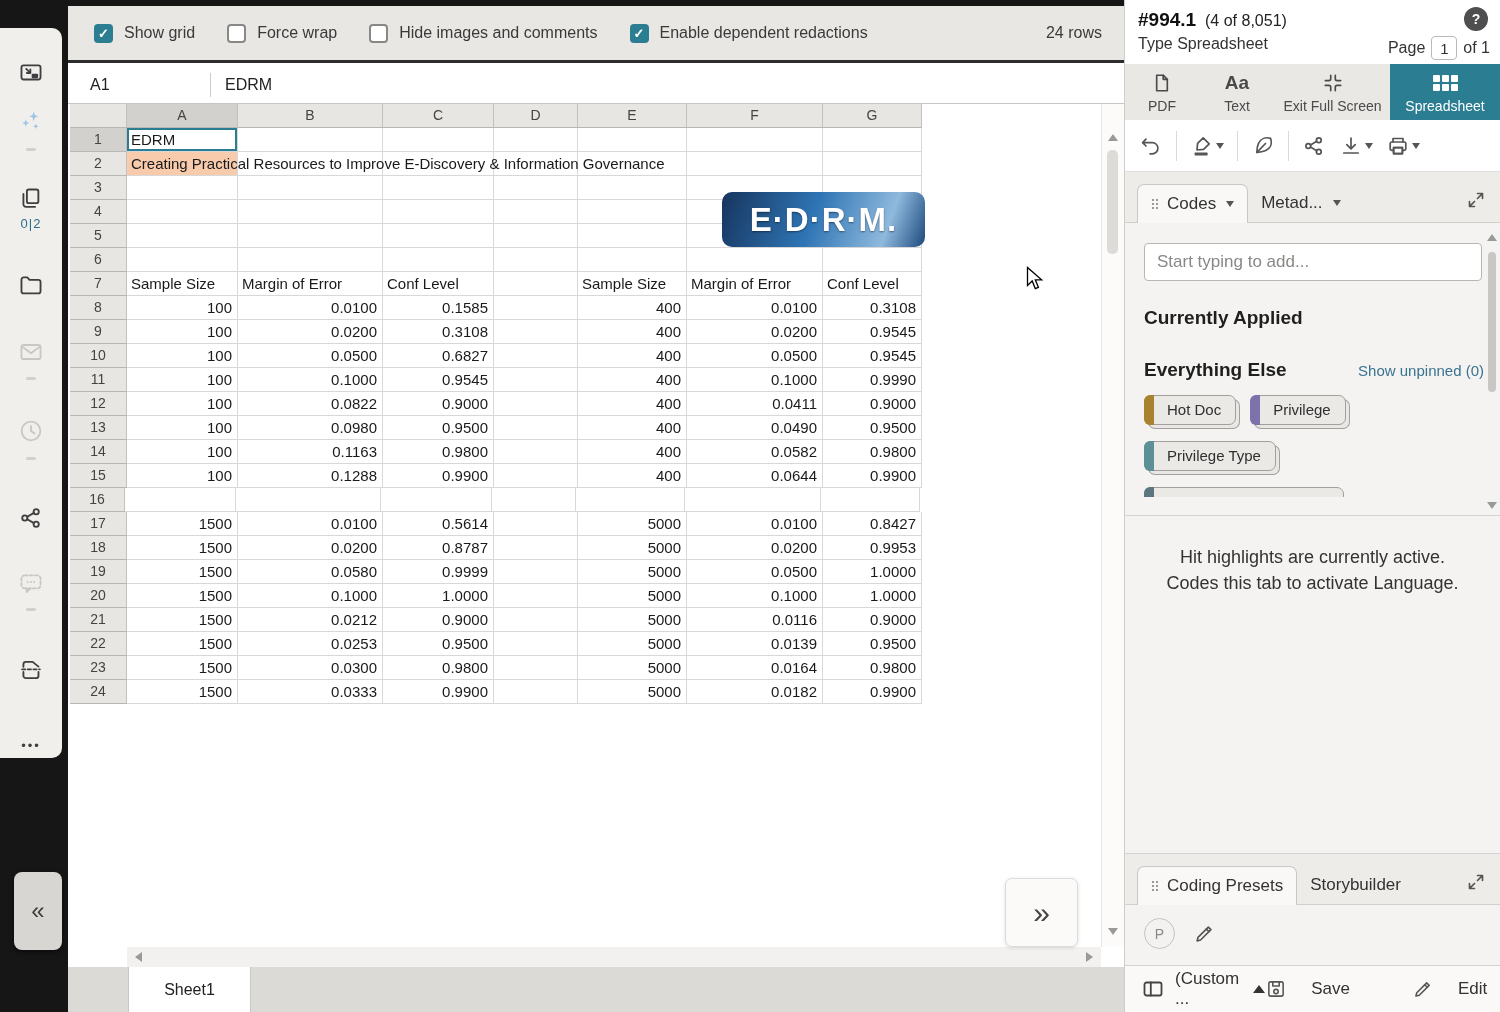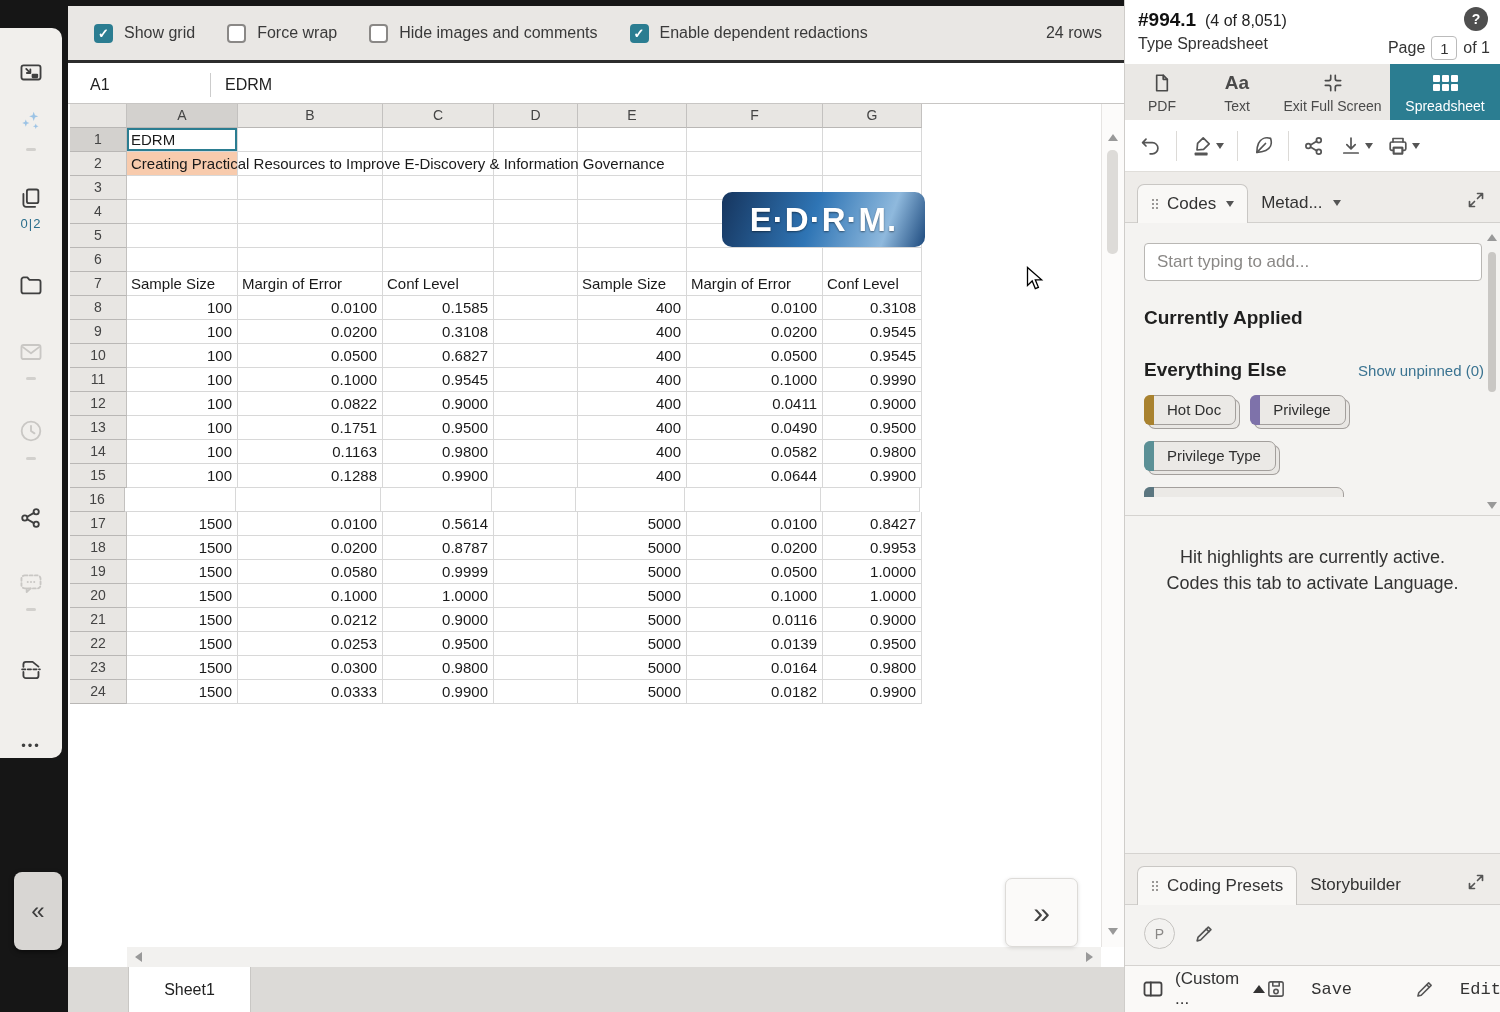--- a/index.html
+++ b/index.html
@@ -108,21 +108,21 @@
   #codes-scroll { position:absolute; right:2px; top:62px; bottom:6px; width:12px; }
   #codes-thumb { position:absolute; left:2px; top:18px; width:8px; height:140px; background:#c9c7c4; border-radius:4px; }
 
   #lang-msg { padding:28px 20px 0 20px; text-align:center; font-size:18px; color:#333; line-height:1.45; }
 
   #preset-content { display:flex; align-items:center; padding:13px 0 0 19px; gap:18px; }
   #preset-avatar { width:31px; height:31px; border-radius:50%; border:1.5px solid #c6c4c1; background:#f3f2f0; color:#8a8886; font-size:14px; display:flex; align-items:center; justify-content:center; }
 
   #rp-footer { position:absolute; left:0; top:965px; width:375px; height:47px; background:#faf9f7; border-top:1px solid #d5d3d0; display:flex; align-items:center; padding:0 16px; color:#333; }
   #footer-left { display:flex; align-items:center; gap:10px; }
-  #footer-right { margin-left:auto; display:flex; align-items:center; gap:24px;font-family:Liberation Mono, monospace; }
+  #footer-right { margin-left:auto; display:flex; align-items:center; gap:24px; }
   .footer-label { font-size:17px; color:#333; }
   .tri-up-sm { width:0; height:0; border-left:6px solid transparent; border-right:6px solid transparent; border-bottom:8px solid #333; margin-left:4px; }
   .fgap { width:14px; }
 
   #cursor { position:absolute; left:1026px; top:266px; z-index:50; }
   svg { display:block; }
 </style>
 </head>
 <body>
 
@@ -354,21 +354,21 @@
         <div class="gcell num" style="width: 145px;"><span>0.0822</span></div>
         <div class="gcell num" style="width: 111px;"><span>0.9000</span></div>
         <div class="gcell" style="width: 84px;"></div>
         <div class="gcell num" style="width: 109px;"><span>400</span></div>
         <div class="gcell num" style="width: 136px;"><span>0.0411</span></div>
         <div class="gcell num" style="width: 99px;"><span>0.9000</span></div>
       </div>
       <div class="grow">
         <div class="ghead" style="width: 57px;">13</div>
         <div class="gcell num" style="width: 111px;"><span>100</span></div>
-        <div class="gcell num" style="width: 145px;"><span>0.1751</span></div>
+        <div class="gcell num" style="width: 145px;"><span>0.0980</span></div>
         <div class="gcell num" style="width: 111px;"><span>0.9500</span></div>
         <div class="gcell" style="width: 84px;"></div>
         <div class="gcell num" style="width: 109px;"><span>400</span></div>
         <div class="gcell num" style="width: 136px;"><span>0.0490</span></div>
         <div class="gcell num" style="width: 99px;"><span>0.9500</span></div>
       </div>
       <div class="grow">
         <div class="ghead" style="width: 57px;">14</div>
         <div class="gcell num" style="width: 111px;"><span>100</span></div>
         <div class="gcell num" style="width: 145px;"><span>0.1163</span></div>

